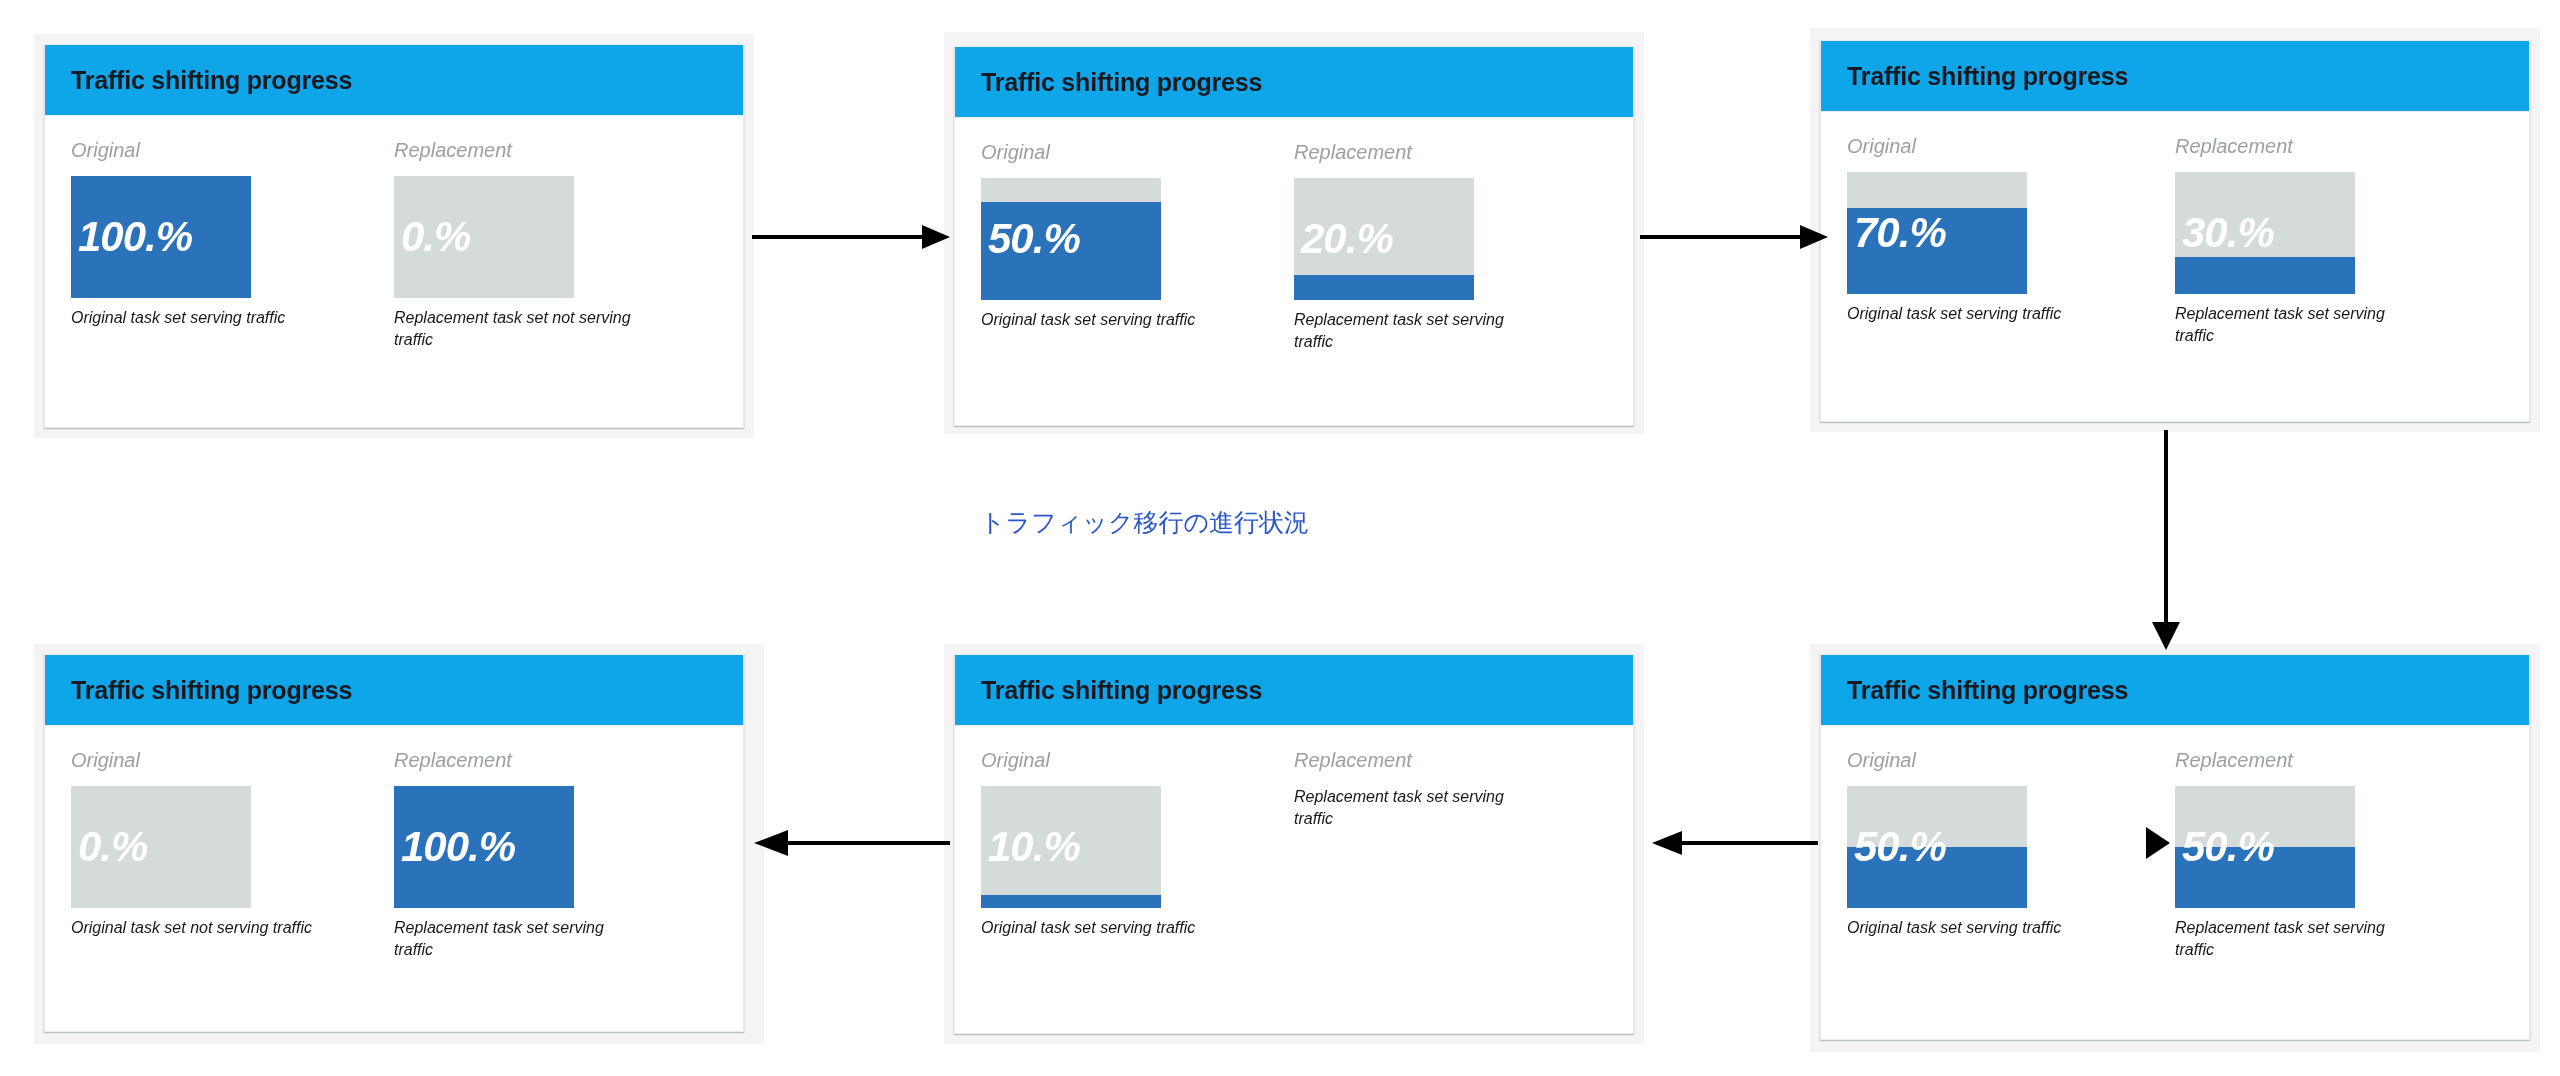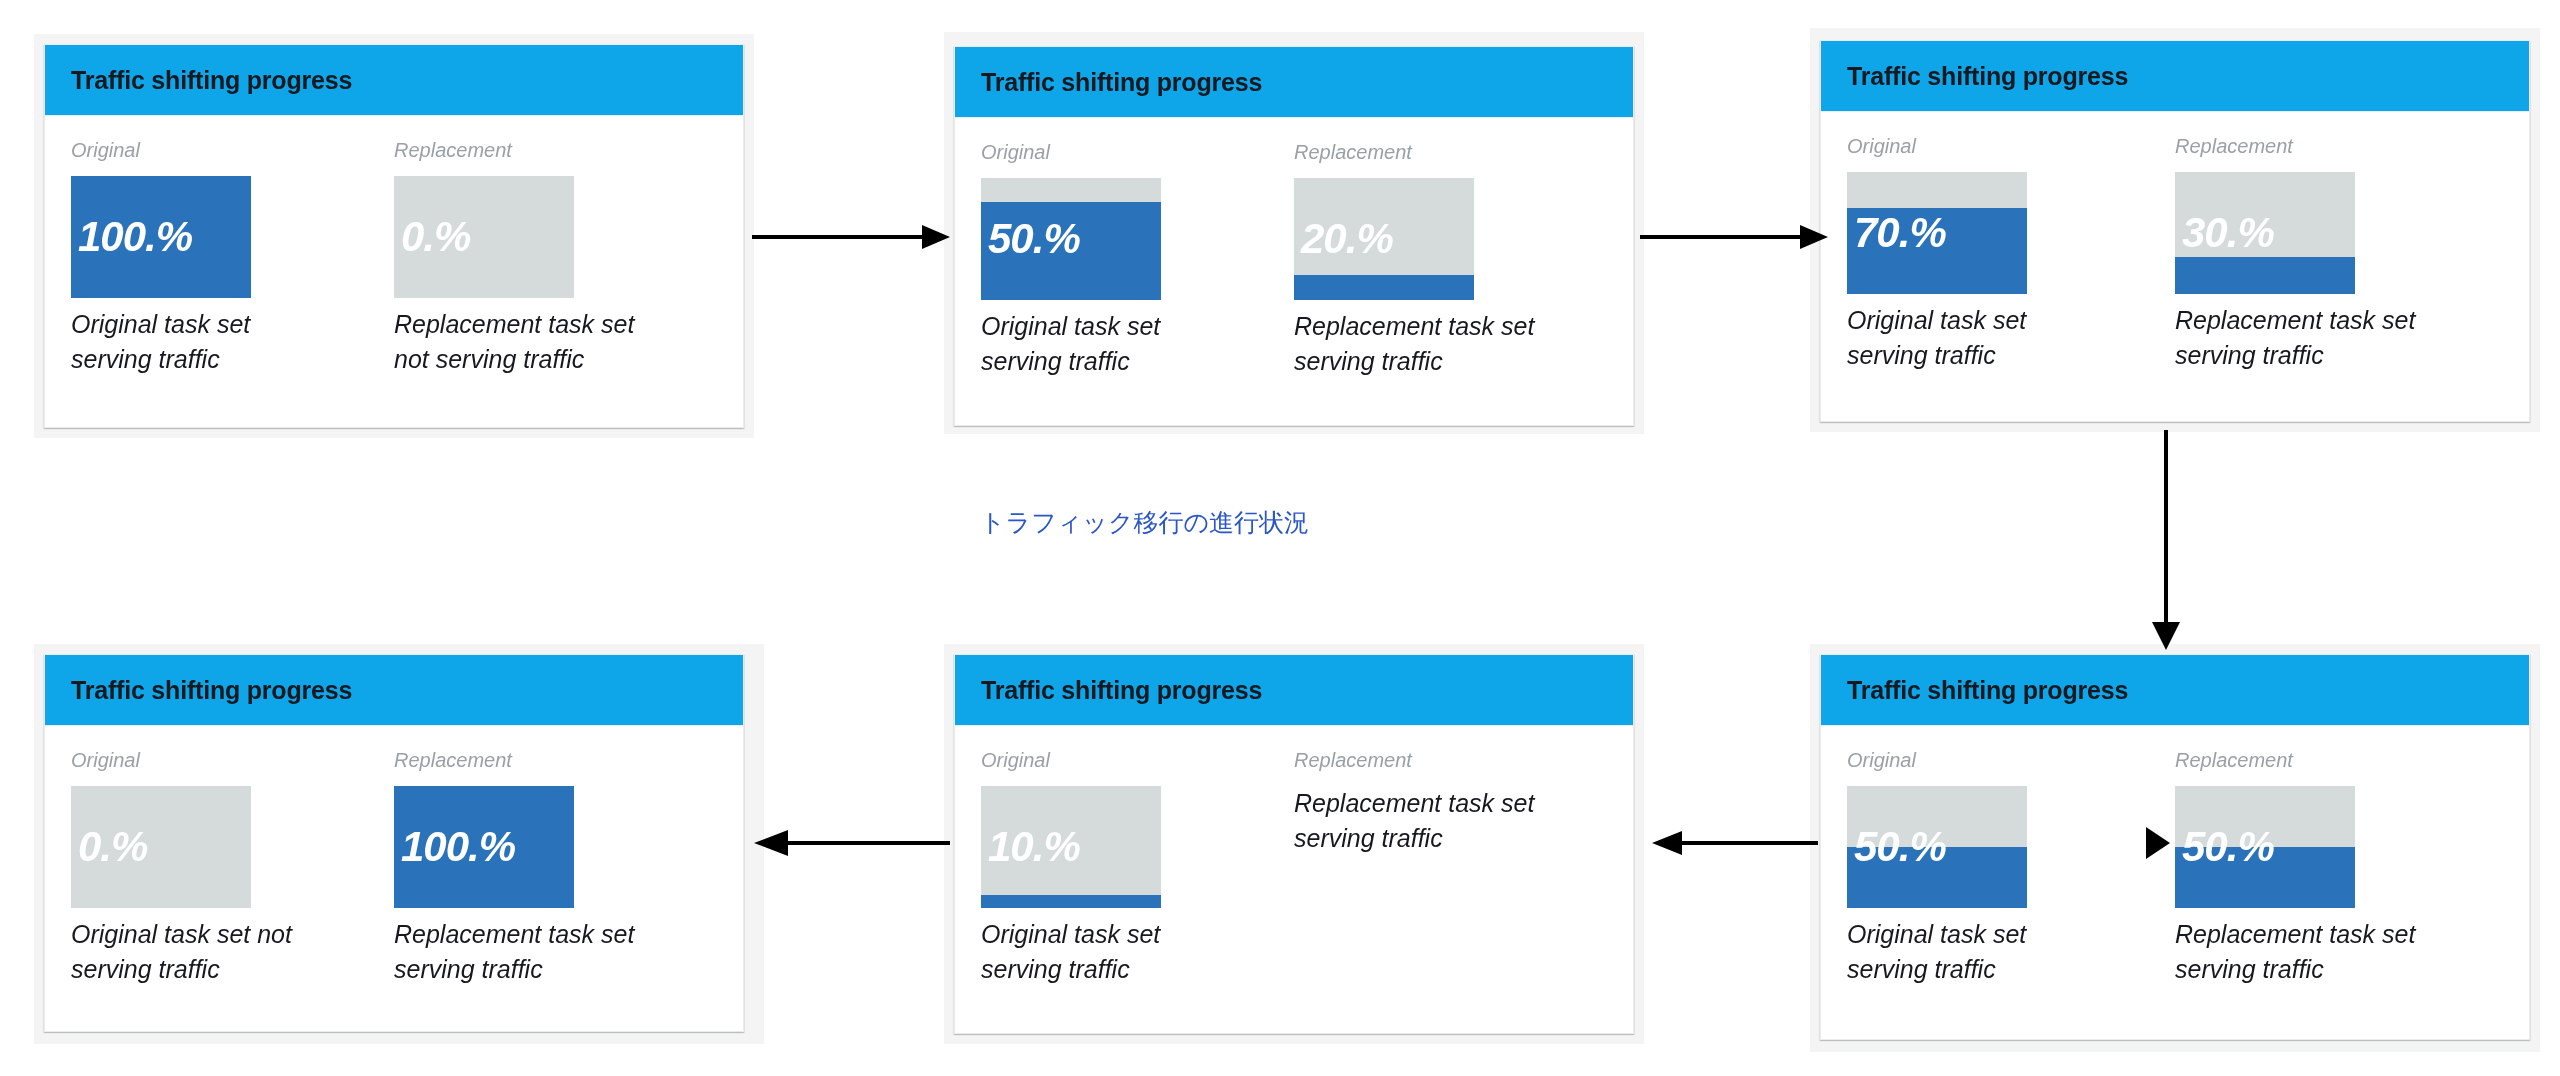--- a/index.html
+++ b/index.html
@@ -90,21 +90,21 @@
     transform: translateY(-50%);
     text-align: left;
     font-size: 42px;
     font-weight: 700;
     color: #ffffff;
     line-height: 1;
     letter-spacing: -1px;
   }
   .bar-caption {
     margin-top: 9px;
-    font-size: 25px;
+    font-size: 16px;
     color: #16191f;
     line-height: 1.42;
     max-width: 250px;
   }
 
   
   .arrow {
     position: absolute;
   }
   .arrow svg { display: block; }

